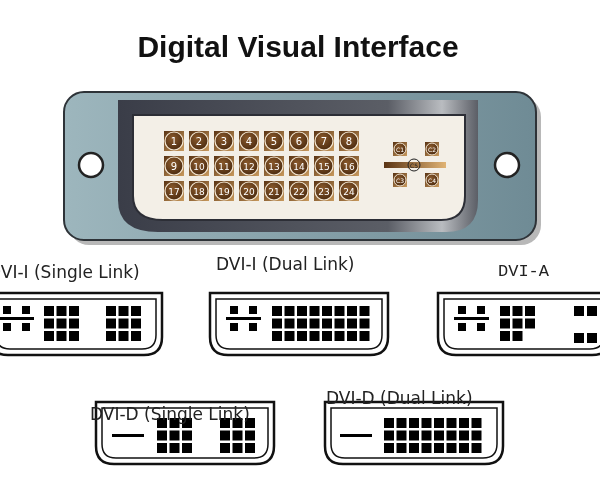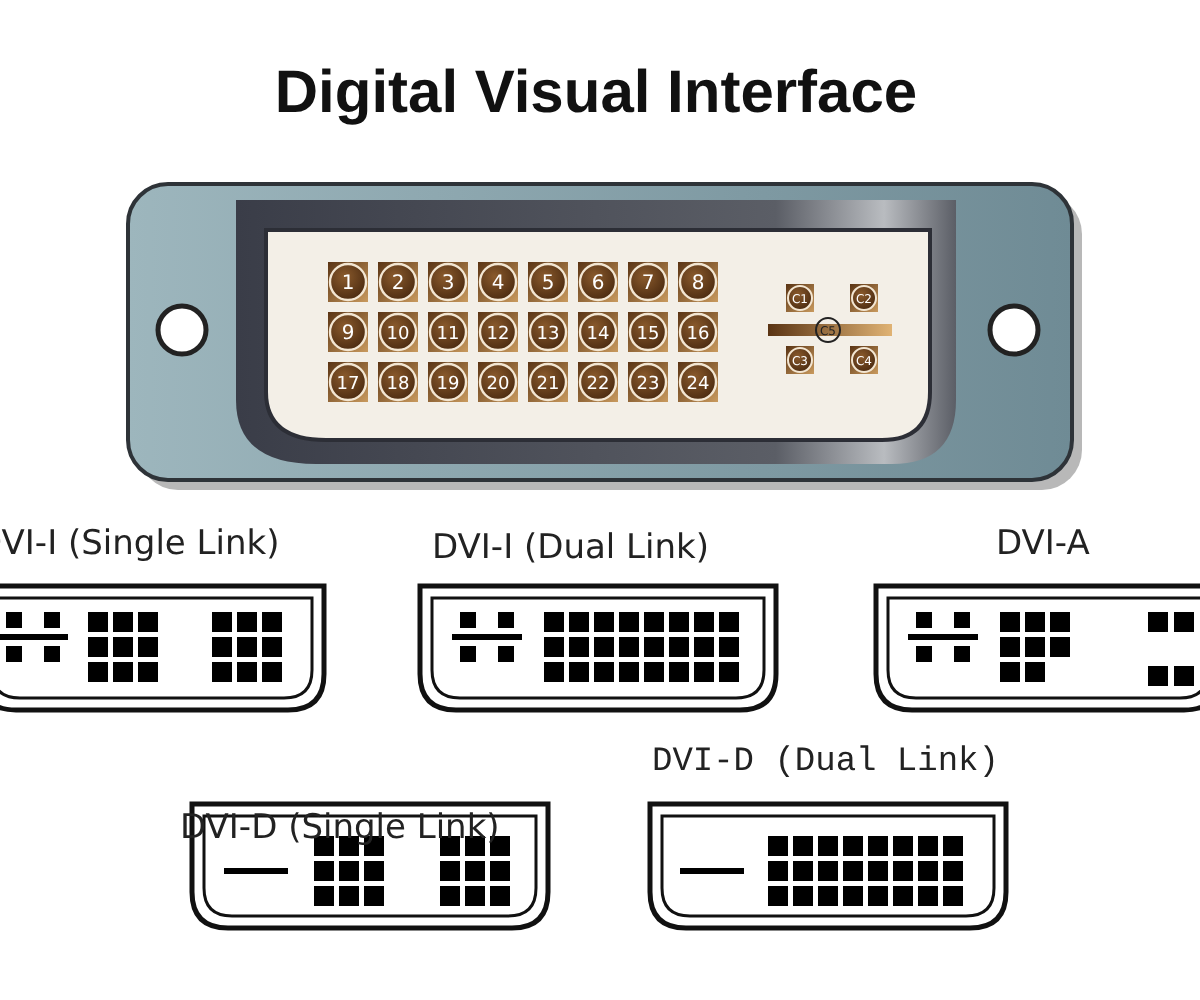--- a/index.html
+++ b/index.html
@@ -332,16 +332,16 @@
         <rect x="421.5" y="443" width="10" height="10" fill="#000"></rect>
         <rect x="434" y="443" width="10" height="10" fill="#000"></rect>
         <rect x="446.5" y="443" width="10" height="10" fill="#000"></rect>
         <rect x="459" y="443" width="10" height="10" fill="#000"></rect>
         <rect x="471.5" y="443" width="10" height="10" fill="#000"></rect>
       </g>
     </g>
 </svg>
 
 <div class="lbl" style="left:-12px; top:262px;">DVI-I (Single Link)</div>
-<div class="lbl" style="left:216px; top:264px;text-align:center;">DVI-I (Dual Link)</div>
-<div class="lbl" style="left:498px; top:262px;">DVI-A</div>
+<div class="lbl" style="left:216px; top:254px;text-align:center;">DVI-I (Dual Link)</div>
+<div class="lbl" style="left:498px; top:262px;font-family:Liberation Mono, monospace;">DVI-A</div>
 <div class="lbl" style="left:90px; top:372px;margin-top:32px;">DVI-D (Single Link)</div>
-<div class="lbl" style="left:326px; top:372px;font-family:Liberation Mono, monospace;">DVI-D (Dual Link)</div>
+<div class="lbl" style="left:326px; top:388px;">DVI-D (Dual Link)</div>
 
 </body></html>

